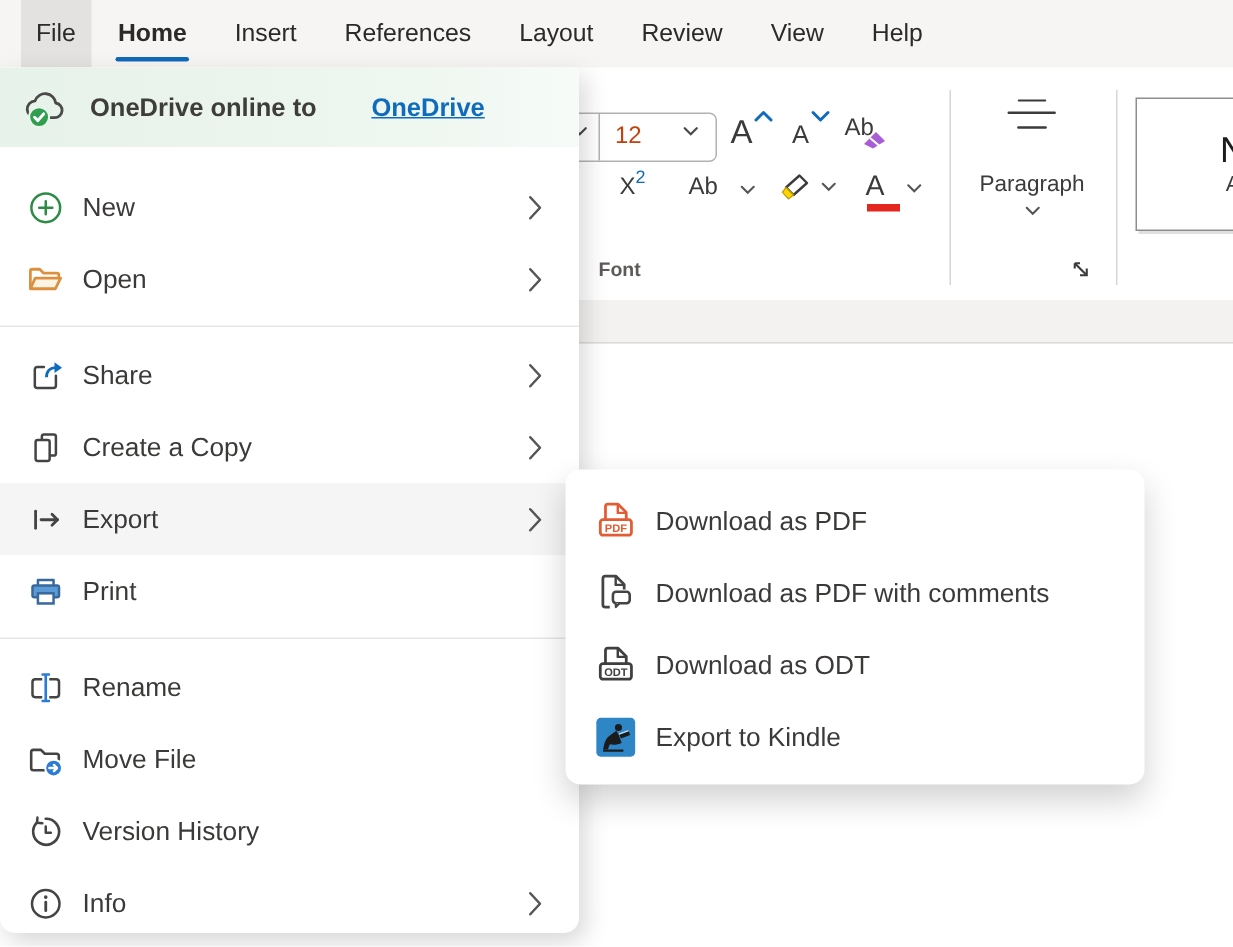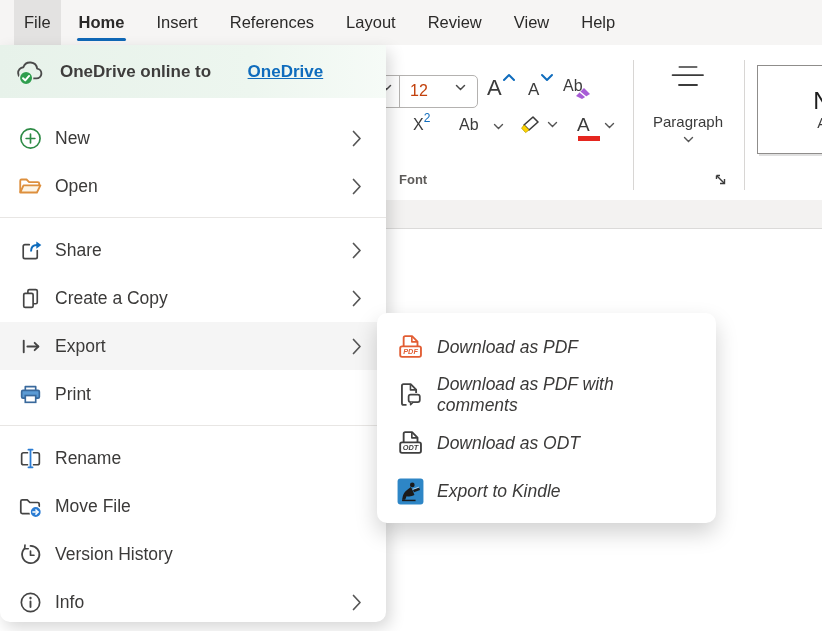--- a/index.html
+++ b/index.html
@@ -90,25 +90,24 @@
     cursor:default;
   }
   .menu-item.highlighted { background:#f5f5f5; }
   .menu-item .mi-icon { width:28px; height:28px; flex:0 0 28px; display:flex; align-items:center; justify-content:center; }
   .menu-item .mi-label { margin-left:11px; font-size:17.5px; color:#3b3a39; }
   .menu-item .mi-chev { margin-left:auto; display:flex; }
   .menu-divider { height:1px; background:#e8e6e4; margin:7px 0 8px 0; }
 
   
   .submenu {
-    position:absolute; left:377px; top:313px; width:339px; height:210px;
+    position:absolute; left:377px; top:313px; width:386px; height:210px;
     background:#fff; border-radius:10px; z-index:20;
     box-shadow:0 10px 22px rgba(0,0,0,.18);
     padding:10px 0 8px 0;
-    font-style:italic;
   }
   .sub-item { height:48px; display:flex; align-items:center; padding:0 18px; }
   .sub-item .si-icon { width:30px; height:30px; flex:0 0 30px; display:flex; align-items:center; justify-content:center; }
   .sub-item .si-label { margin-left:12px; font-size:17.5px; color:#3b3a39; }
 </style>
 </head>
 <body>
 
 <div class="ribbon">
 

